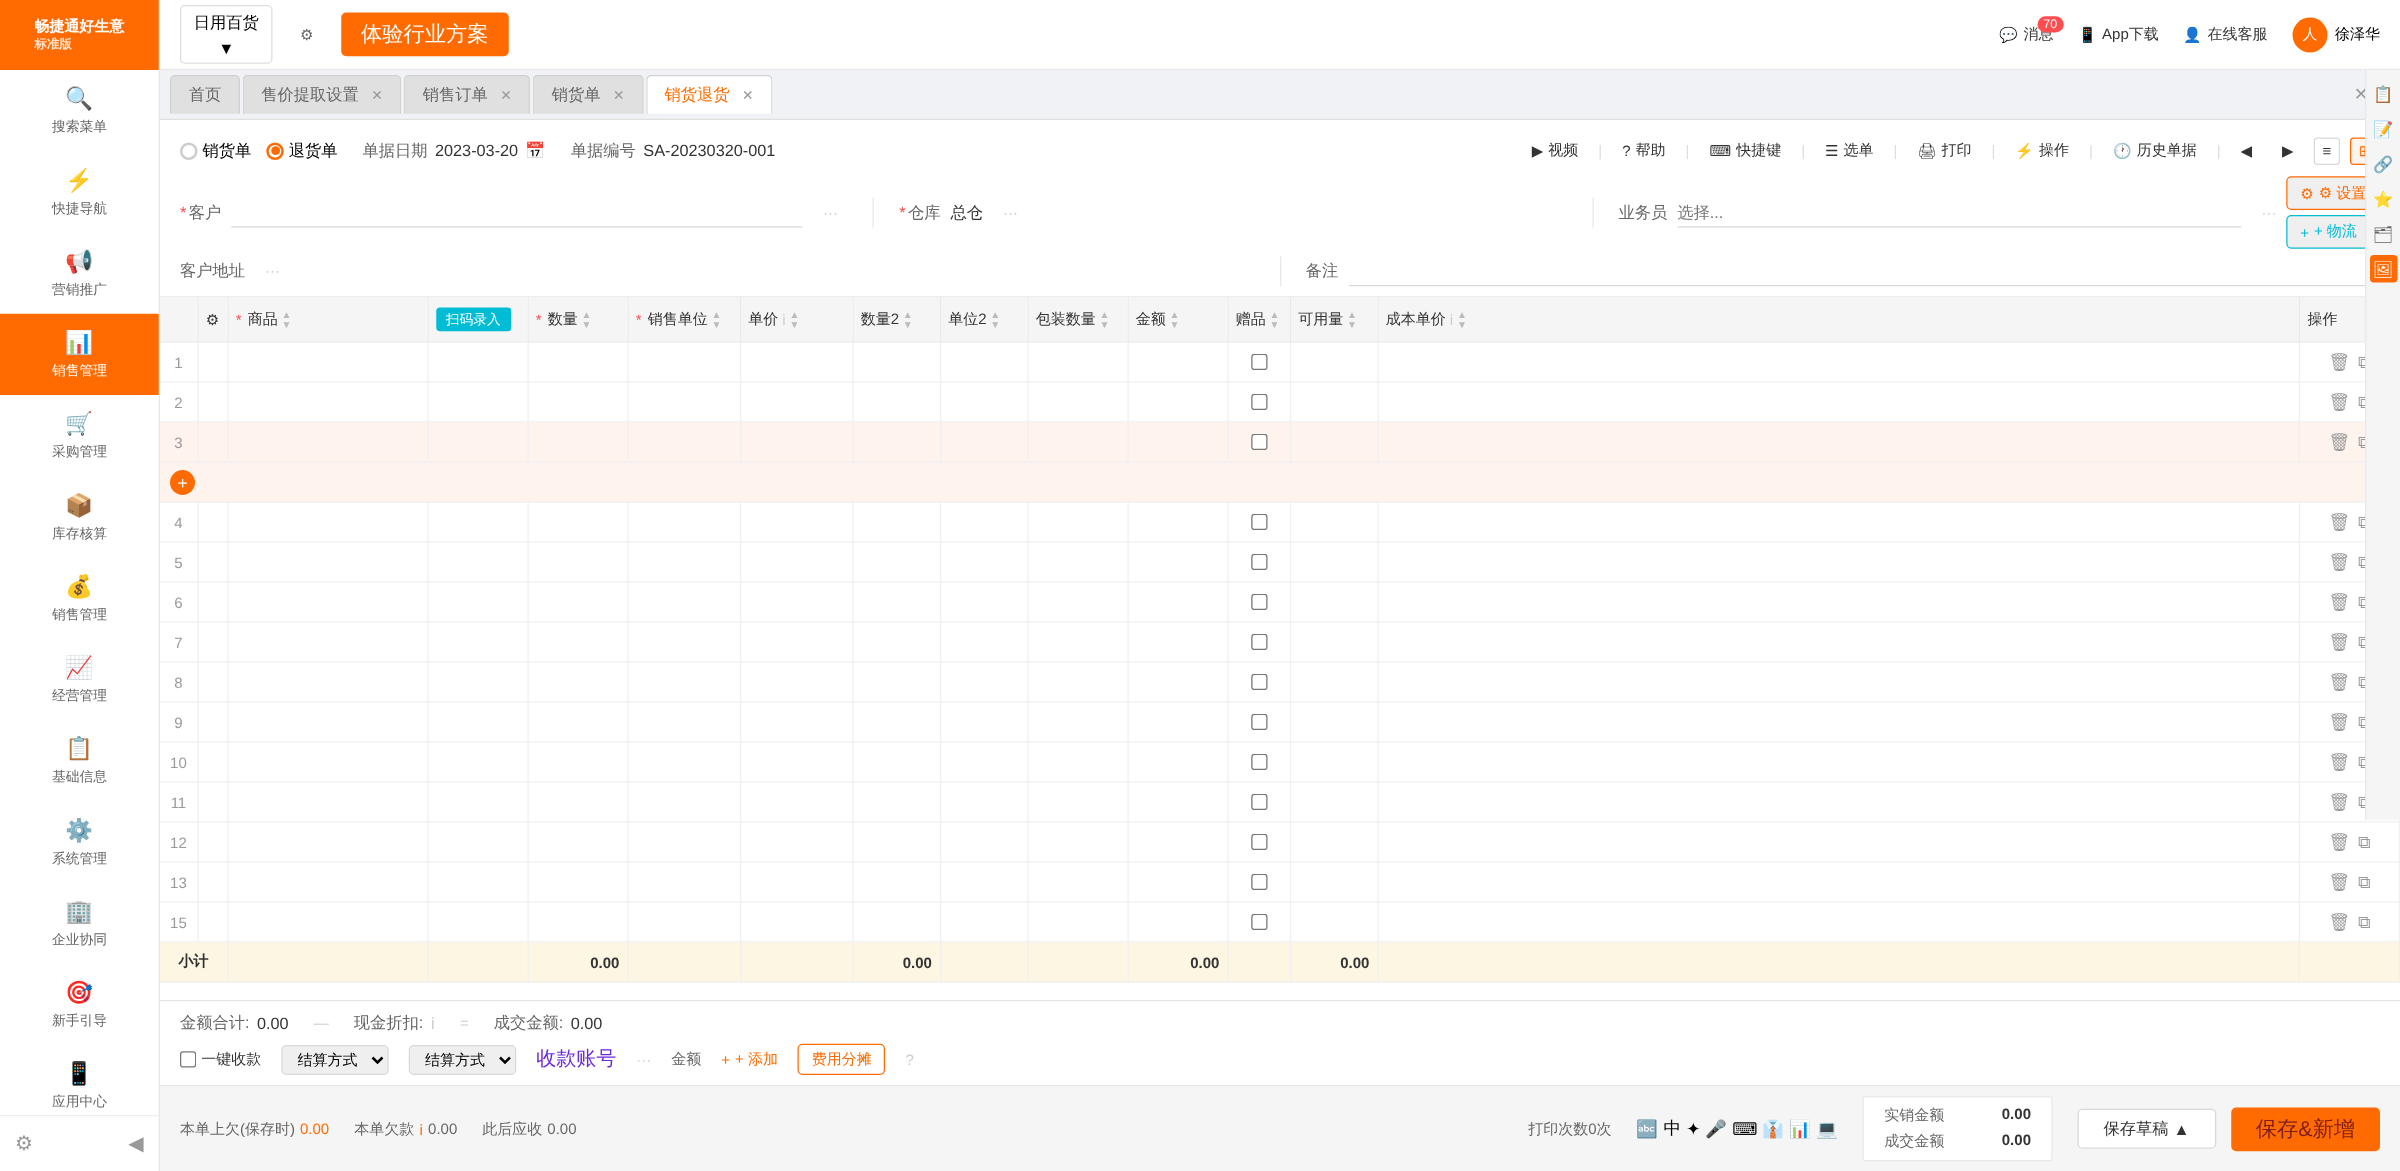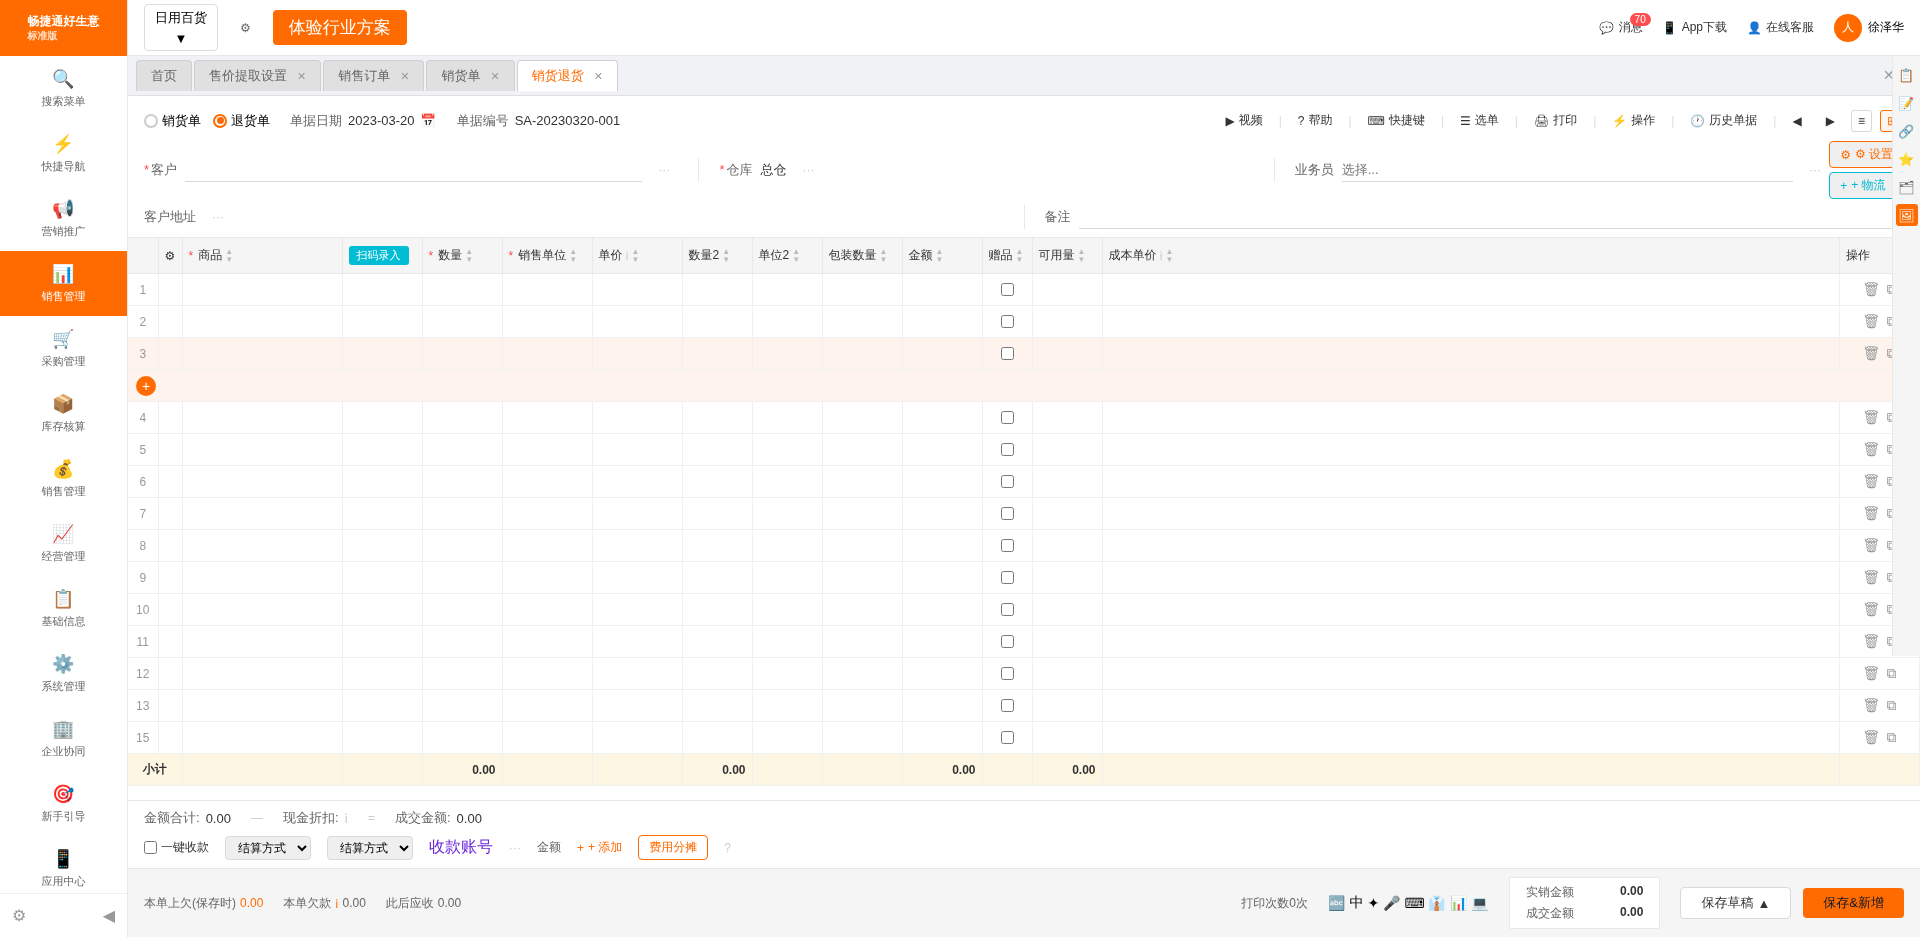--- a/index.html
+++ b/index.html
@@ -95,21 +95,21 @@
     .add-btn { display: flex; align-items: center; gap: 4px; background: none; border: none; color: #ff6b00; cursor: pointer; font-size: 12px; }
     .expense-split-btn { background: #fff; border: 1px solid #ff6b00; color: #ff6b00; border-radius: 4px; padding: 3px 10px; font-size: 12px; cursor: pointer; }
     .help-icon { color: #ccc; cursor: pointer; }
     
     .bottom-bar { background: #f5f5f5; padding: 8px 16px; border-top: 1px solid #e8e8e8; display: flex; align-items: center; justify-content: space-between; }
     .bottom-info { display: flex; align-items: center; gap: 20px; font-size: 12px; color: #666; }
     .bottom-info span { display: flex; align-items: center; gap: 4px; }
     .print-info { color: #666; font-size: 12px; }
     .bottom-actions { display: flex; align-items: center; gap: 12px; }
     .save-draft-btn { background: #fff; border: 1px solid #d9d9d9; border-radius: 4px; padding: 6px 20px; font-size: 13px; cursor: pointer; display: flex; align-items: center; gap: 4px; color: #333; }
-    .save-new-btn { background: #ff6b00; border: none; border-radius: 4px; padding: 6px 20px; font-size: 13px; cursor: pointer; display: flex; align-items: center; gap: 4px; color: #0f172a; }
+    .save-new-btn { background: #ff6b00; border: none; border-radius: 4px; padding: 6px 20px; font-size: 17px; cursor: pointer; display: flex; align-items: center; gap: 4px; color: #7f1d1d; }
     .amount-row { display: flex; justify-content: space-between; gap: 46px; padding: 2px 0; }
     .amount-label { color: #666; }
     .amount-val { font-weight: bold; color: #333; }
     
     .right-sidebar { position: fixed; right: 0; top: 56px; width: 28px; height: 600px; background: #f5f5f5; border-left: 1px solid #e8e8e8; display: flex; flex-direction: column; align-items: center; padding: 8px 0; gap: 6px; z-index: 50; }
     .rs-icon { width: 22px; height: 22px; display: flex; align-items: center; justify-content: center; cursor: pointer; color: #666; font-size: 13px; }
     .rs-icon.active { color: #ff6b00; }
     
     .tab-close-x { cursor: pointer; color: #999; margin-left: 4px; font-size: 11px; }
   </style>

